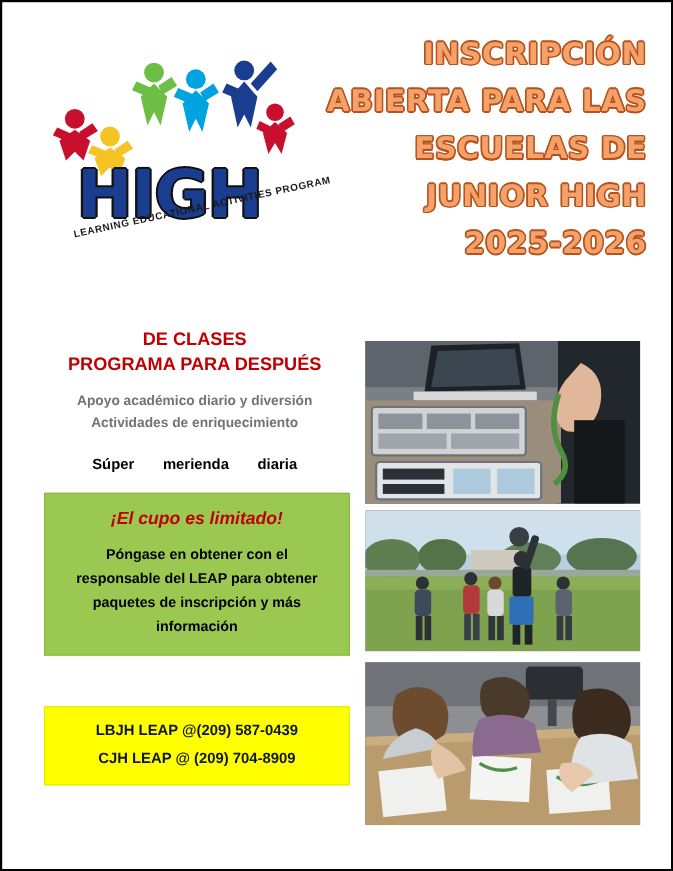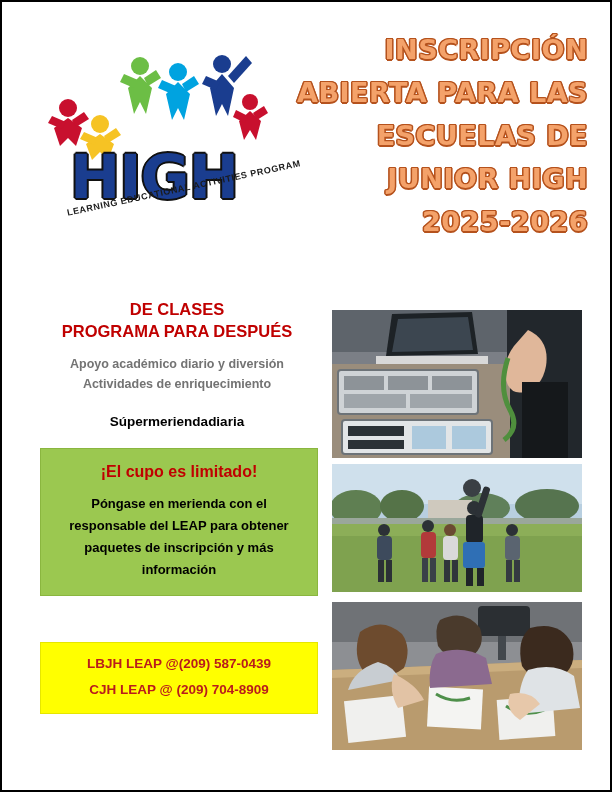--- a/index.html
+++ b/index.html
@@ -107,20 +107,21 @@
     font-size: 12.5px;
     line-height: 20px;
   }
   .snack-line {
     position: absolute;
     left: 30px;
     top: 412px;
     width: 290px;
     display: flex;
     justify-content: center;
+    gap: 26px;
     color: #000000;
     font-weight: bold;
     font-size: 13.5px;
   }
 
   
   .green-box {
     position: absolute;
     left: 38px;
     top: 446px;
@@ -129,20 +130,21 @@
     background: #9bc850;
     border: 1px solid #8ab63f;
     box-sizing: border-box;
   }
   .green-title {
     margin-top: 14px;
     text-align: center;
     color: #c00000;
     font-weight: bold;
     font-size: 16px;
+    font-style: italic;
   }
   .green-body {
     margin: 12px 16px 0 16px;
     text-align: center;
     color: #000000;
     font-weight: bold;
     font-size: 13px;
     line-height: 22px;
   }
 
@@ -152,21 +154,21 @@
     left: 38px;
     top: 640px;
     width: 278px;
     padding: 8px 0 10px 0;
     background: #ffff00;
     border: 1px solid #e6e600;
     box-sizing: border-box;
     text-align: center;
   }
   .contact-line {
-    color: #b91c1c;
+    color: #0f172a;
     font-weight: bold;
     font-size: 13.5px;
     line-height: 26px;
   }
 
   
   .photo {
     position: absolute;
     overflow: hidden;
     background: #888;
@@ -252,21 +254,21 @@
 
   <div class="snack-line">
     <span>Súper</span>
     <span>merienda</span>
     <span>diaria</span>
   </div>
 
   <div class="green-box">
     <div class="green-title">¡El cupo es limitado!</div>
     <div class="green-body">
-      <div>Póngase en merienda con el</div>
+      <div>Póngase en obtener con el</div>
       <div>responsable del LEAP para obtener</div>
       <div>paquetes de inscripción y más</div>
       <div>información</div>
     </div>
   </div>
 
   <div class="contact-box">
     <div class="contact-line">LBJH LEAP @(209) 587-0439</div>
     <div class="contact-line">CJH LEAP @ (209) 704-8909</div>
   </div>

